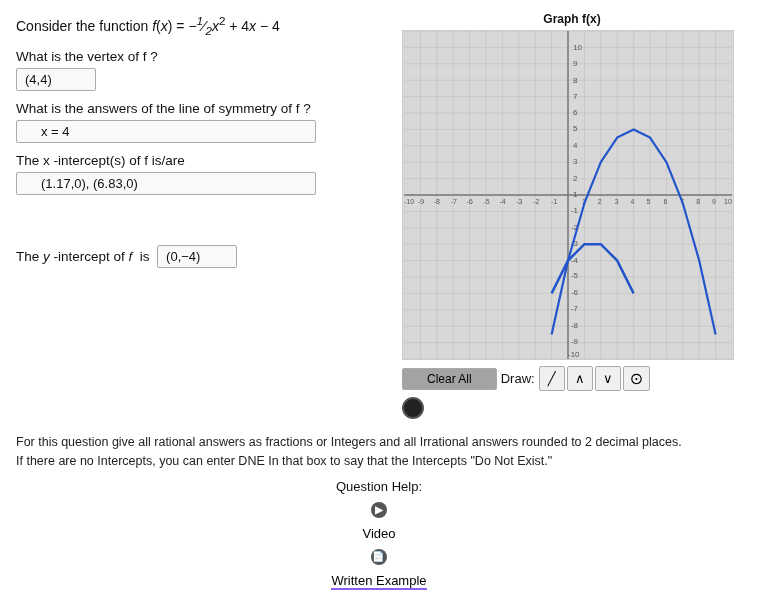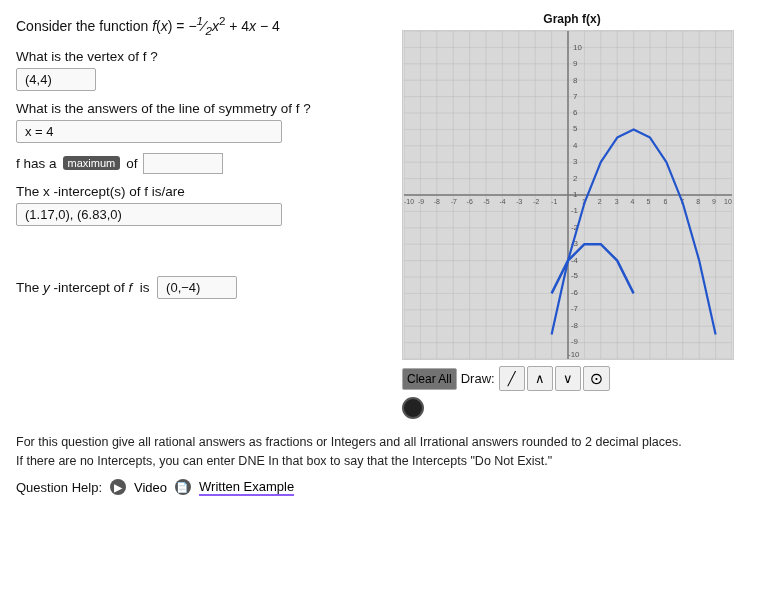--- a/index.html
+++ b/index.html
@@ -54,23 +54,23 @@
       padding: 3px 8px;
       font-size: 13px;
       min-width: 80px;
       border-radius: 2px;
     }
 
     .answer-box-wide {
       display: block;
       border: 1px solid #aaa;
       background: #f9f9f9;
-      padding: 3px 8px;
-      font-size: 13px;
-      width: 266px;
+      padding: 3px 24px;
+      font-size: 13px;
+      width: 300px;
       border-radius: 2px;
     }
 
     .has-a-row {
       display: flex;
       align-items: center;
       gap: 6px;
       margin-bottom: 10px;
       font-size: 13.5px;
     }
@@ -115,22 +115,22 @@
     .graph-toolbar {
       display: flex;
       align-items: center;
       gap: 4px;
       margin-top: 6px;
       font-size: 13px;
     }
 
     .toolbar-btn {
       border: 1px solid #aaa;
-      background: #737373;
-      padding: 3px 4px;
+      background: #a3a3a3;
+      padding: 3px 24px;
       cursor: pointer;
       font-size: 12px;
       border-radius: 2px;
     }
 
     .draw-label {
       font-size: 13px;
     }
 
     .draw-tools {
@@ -175,20 +175,21 @@
       line-height: 1.5;
       max-width: 740px;
     }
 
     .question-help-row {
       display: flex;
       align-items: center;
       gap: 8px;
       margin-top: 8px;
       font-size: 13px;
+      flex-direction: column;
     }
 
     .help-icon {
       display: inline-flex;
       align-items: center;
       justify-content: center;
       background: #555;
       color: #fff;
       width: 16px;
       height: 16px;
@@ -230,26 +231,20 @@
     <div class="question-row">
       <div class="question-label">What is the vertex of f ?</div>
       <div class="answer-box">(4,4)</div>
     </div>
 
     <div class="question-row">
       <div class="question-label">What is the answers of the line of symmetry of f ?</div>
       <div class="answer-box-wide">x = 4</div>
     </div>
 
-    <div class="has-a-row">
-      <span>f  has a</span>
-      <span class="max-min-badge">maximum</span>
-      <span>of</span>
-      <input class="of-input" type="text" value="" style="">
-    </div>
 
     <div class="question-row">
       <div class="question-label">The x -intercept(s) of f is/are</div>
       <div class="answer-box-wide">(1.17,0), (6.83,0)</div>
     </div>
 
     <div class="question-row" style="margin-top:50px;">
       <div class="question-label">
         The <span class="math">y</span> -intercept of <span class="math">f</span> &nbsp;is &nbsp;<span class="answer-box" style="display:inline-block;">(0,−4)</span>
       </div>

